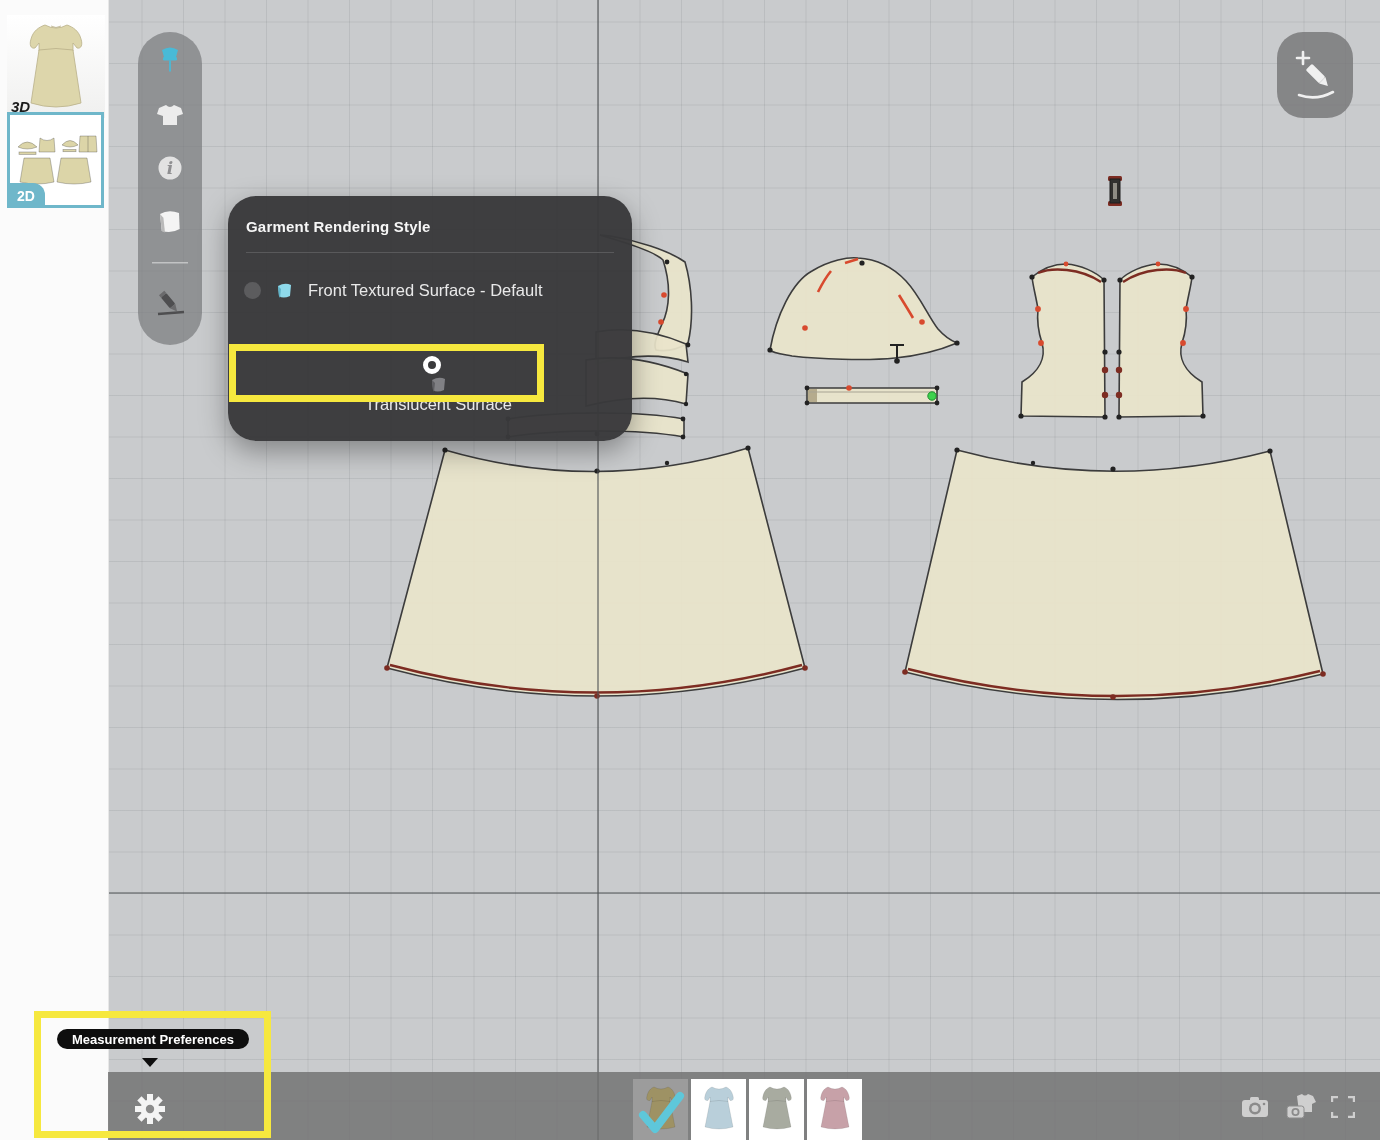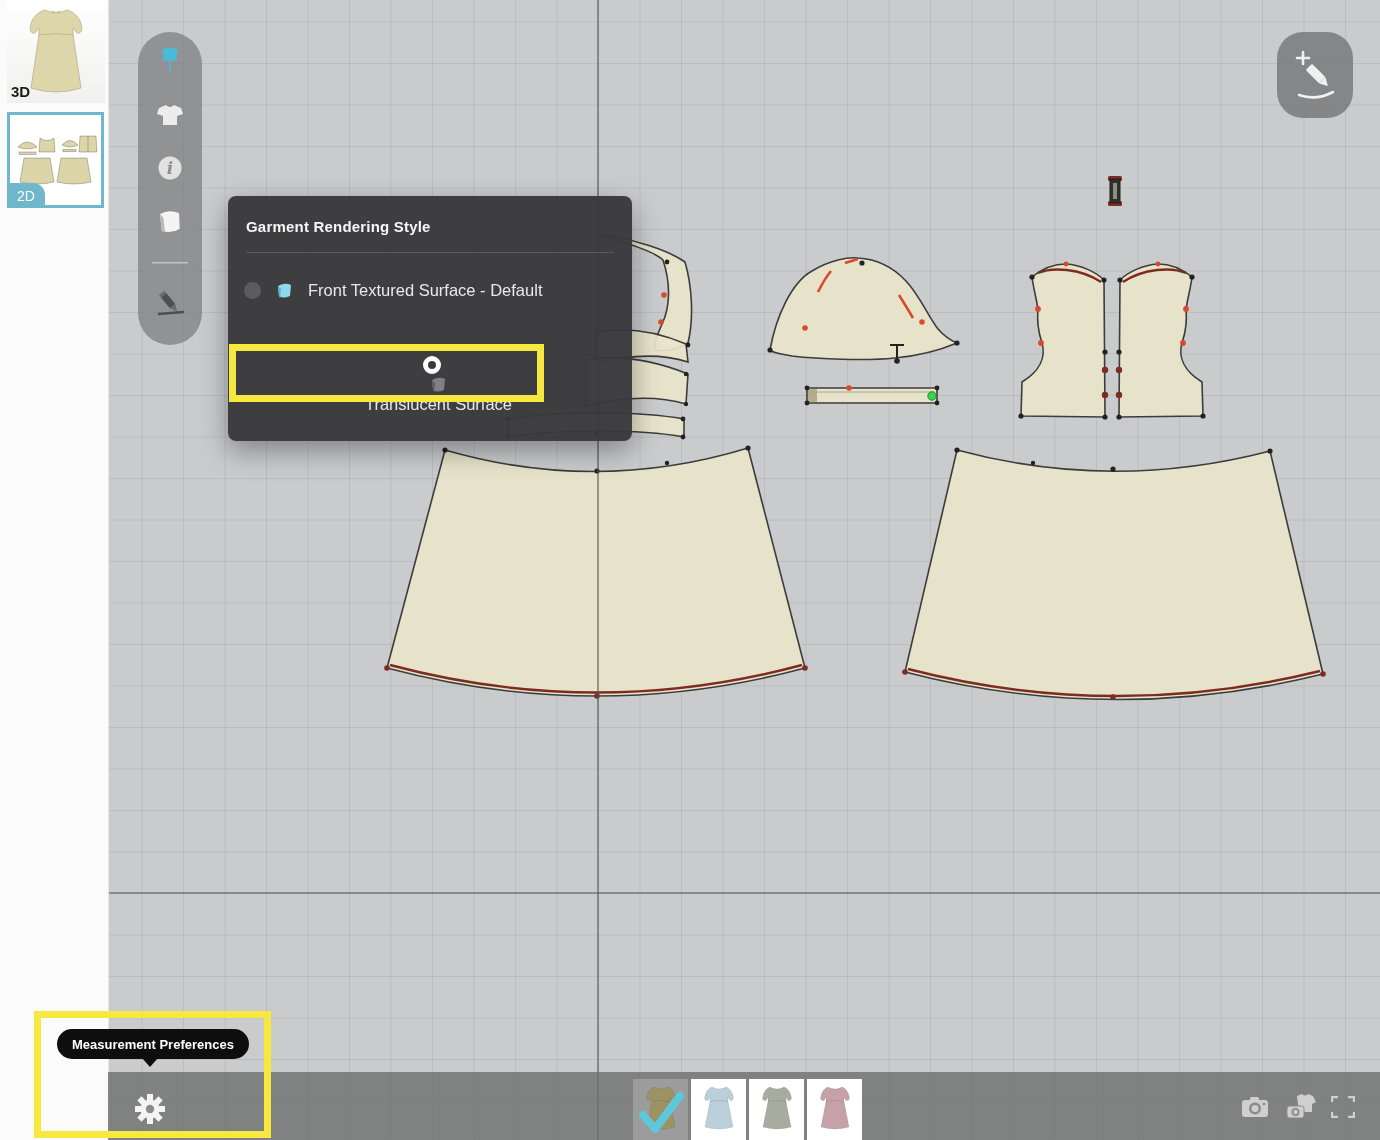--- a/index.html
+++ b/index.html
@@ -28,63 +28,64 @@
   .axis-v{left:597px;top:0;width:2px;height:1140px;background:rgba(80,83,85,0.55);z-index:3;}
   .axis-h{left:108px;top:892px;right:0;height:2px;background:rgba(80,83,85,0.5);z-index:3;}
   #pieces{left:0;top:0;z-index:2;pointer-events:none;}
 
   
   .sidebar{
     left:0;top:0;width:108px;height:1140px;background:#fbfbfb;
     border-right:1px solid #e7e7e7;z-index:4;
   }
   .thumb3d{
-    left:7px;top:0;width:98px;height:103px;background:linear-gradient(#ffffff,#f0f0ef);
+    left:7px;top:15px;width:98px;height:103px;background:linear-gradient(#ffffff,#f0f0ef);
     z-index:5;
+    font-style:italic;
   }
   .thumb3d .lbl{position:absolute;left:4px;bottom:3px;font-size:15px;font-weight:bold;color:#1c1c1c;}
   .thumb2d{
     left:7px;top:112px;width:91px;height:90px;background:#ffffff;
     border:3px solid #6fb7ca;z-index:5;
   }
   .badge2d{
     position:absolute;left:-3px;bottom:-3px;width:38px;height:25px;background:#6fb7ca;
-    border-radius:0 12px 0 0;color:#fff;font-size:14px;font-weight:normal;
+    border-radius:0 12px 0 0;color:#fff;font-size:14px;font-weight:bold;
     display:flex;align-items:center;justify-content:center;
   }
 
   
   .pill{
     left:138px;top:32px;width:64px;height:313px;border-radius:32px;
     background:rgba(122,124,126,0.72);z-index:5;
   }
 
   
   .popup{
-    left:228px;top:196px;width:404px;height:245px;border-radius:8px;
+    left:228px;top:196px;width:404px;height:245px;border-radius:28px;
     background:rgba(57,57,59,0.97);z-index:10;
     box-shadow:0 10px 28px rgba(0,0,0,0.35);
     color:#ececec;
   }
   .popup-title{position:absolute;left:18px;top:22px;font-size:15px;font-weight:bold;color:#f6f6f6;letter-spacing:.2px;}
   .popup-divider{position:absolute;left:18px;right:18px;top:56px;height:1px;background:#59595b;}
   .opt-row{position:absolute;left:16px;right:12px;height:34px;display:flex;align-items:center;}
   .opt-row .radio{width:17px;height:17px;border-radius:50%;background:#5c5c5e;flex:0 0 auto;}
   .opt-row .radio.sel{background:#3a3a3c;border:5px solid #ffffff;width:8px;height:8px;}
   .opt-row .swatch{width:21px;height:21px;margin-left:13px;flex:0 0 auto;}
   .opt-row .olabel{margin-left:13px;font-size:16.5px;color:#e9e9e9;}
 
   
   .hl{border:7px solid #f6e83e;box-sizing:border-box;background:transparent;}
   .hl1{left:229px;top:344px;width:315px;height:58px;z-index:11;}
   .hl2{left:34px;top:1011px;width:237px;height:127px;z-index:12;}
 
   
   .tooltip{
-    left:57px;top:1029px;height:30px;padding:0 15px;border-radius:15px;
+    left:57px;top:1029px;height:20px;padding:0 15px;border-radius:15px;
     background:#0e0e0e;color:#ffffff;font-size:13px;font-weight:600;
     display:flex;align-items:center;z-index:13;white-space:nowrap;
   }
   .tooltip-arrow{
     left:142px;top:1058px;width:0;height:0;z-index:13;
     border-left:8px solid transparent;border-right:8px solid transparent;
     border-top:9px solid #0e0e0e;
   }
 
   

